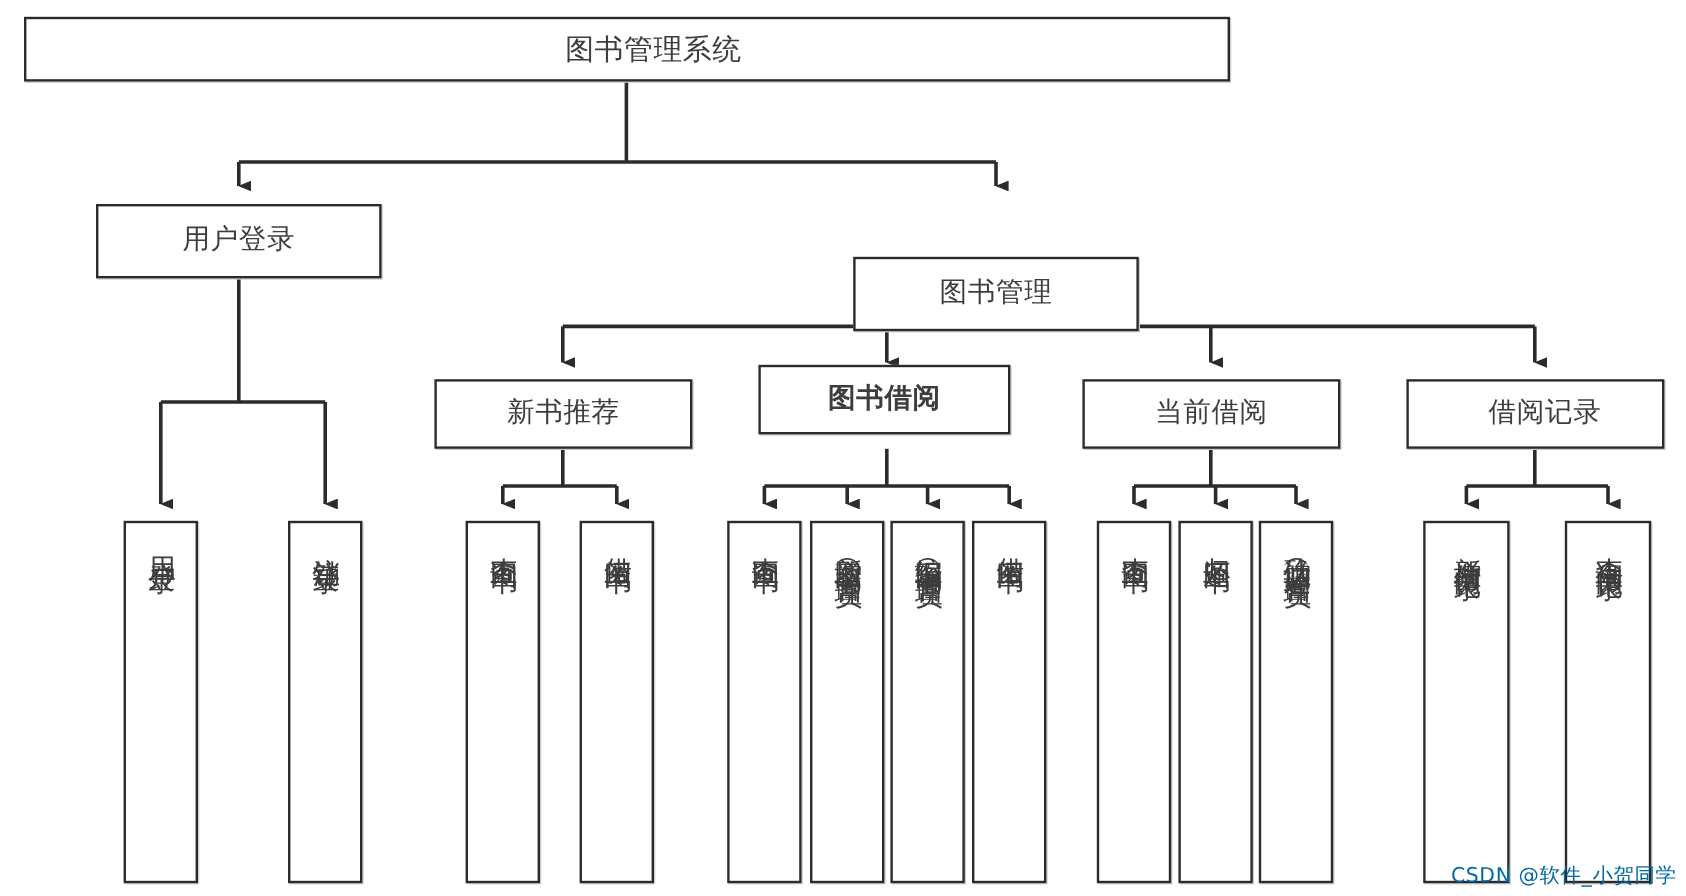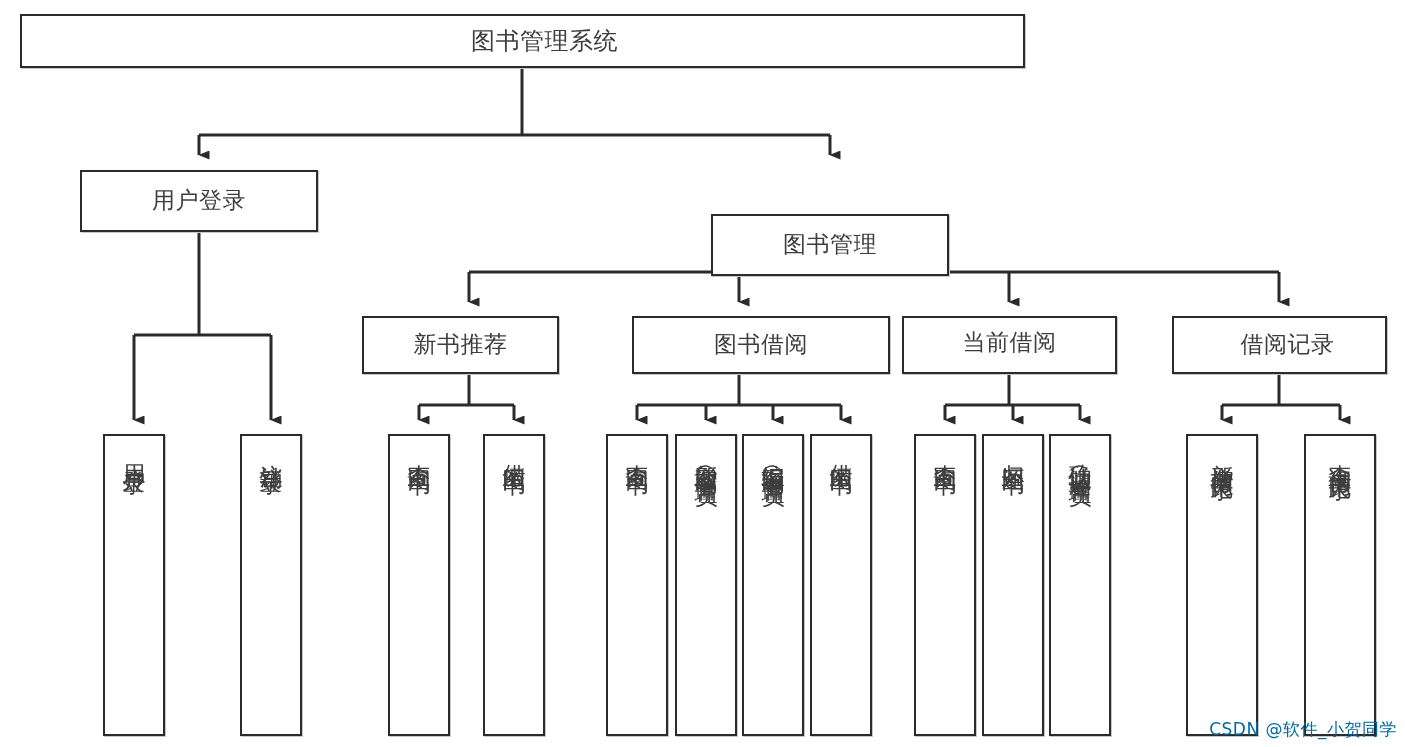--- a/index.html
+++ b/index.html
@@ -133,27 +133,27 @@
     <span class="node-label">图书管理系统</span>
   </div>
 
   <div class="node horizontal" style="left:80px; top:170px; width:238px; height:62px;">
     <span class="node-label">用户登录</span>
   </div>
   <div class="node horizontal" style="left:711px; top:170px; width:238px; height:62px;margin-top:44px;">
     <span class="node-label">图书管理</span>
   </div>
 
-  <div class="node horizontal" style="left:362px; top:316px; width:197px; height:58px;">
+  <div class="node horizontal" style="left:362px; top:316px; width:215px; height:58px;">
     <span class="node-label">新书推荐</span>
   </div>
-  <div class="node horizontal" style="left:632px; top:316px; width:258px; height:58px;">
+  <div class="node horizontal" style="left:632px; top:304px; width:210px; height:58px;font-weight:bold;">
     <span class="node-label">图书借阅</span>
   </div>
-  <div class="node horizontal" style="left:902px; top:316px; width:215px; height:58px;font-family:Liberation Mono, monospace;">
+  <div class="node horizontal" style="left:902px; top:316px; width:215px; height:58px;">
     <span class="node-label">当前借阅</span>
   </div>
   <div class="node horizontal" style="left:1172px; top:316px; width:215px; height:58px;padding-left:16px;">
     <span class="node-label">借阅记录</span>
   </div>
 
   <div class="node vertical" style="left:103px; top:434px; width:62px; height:302px;">
     <span class="node-label">用户登录</span>
   </div>
   <div class="node vertical" style="left:240px; top:434px; width:62px; height:302px;">

